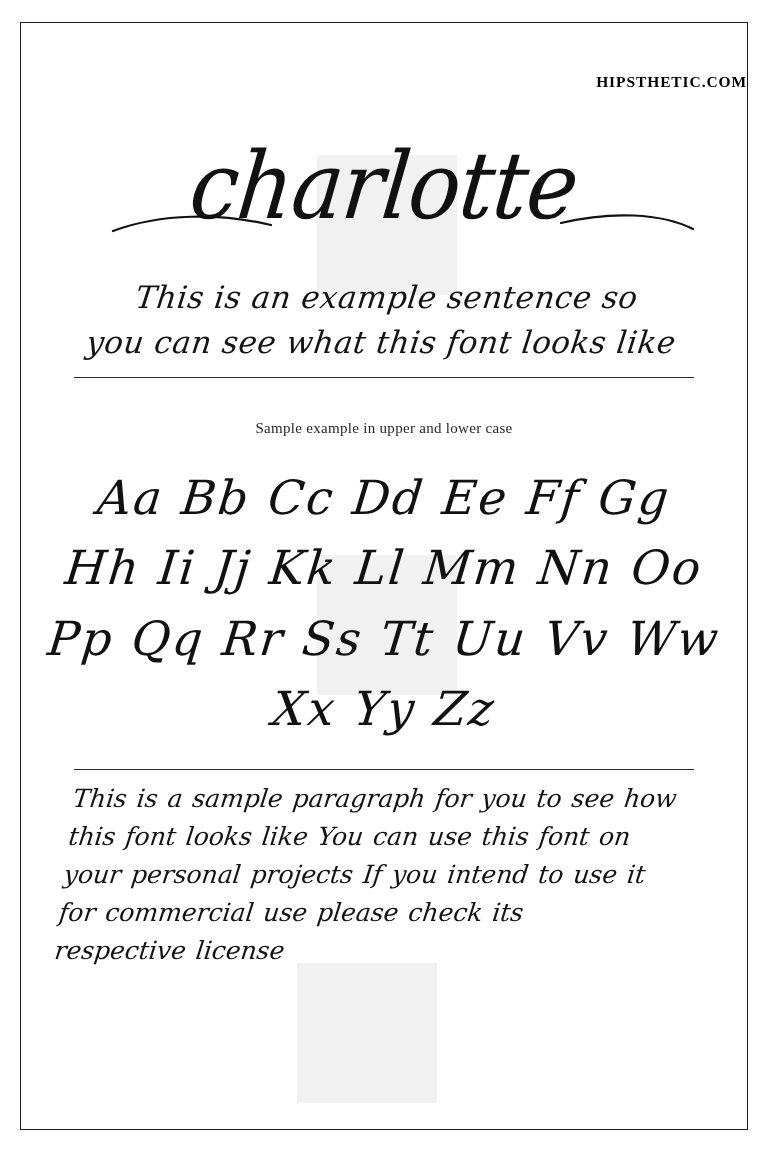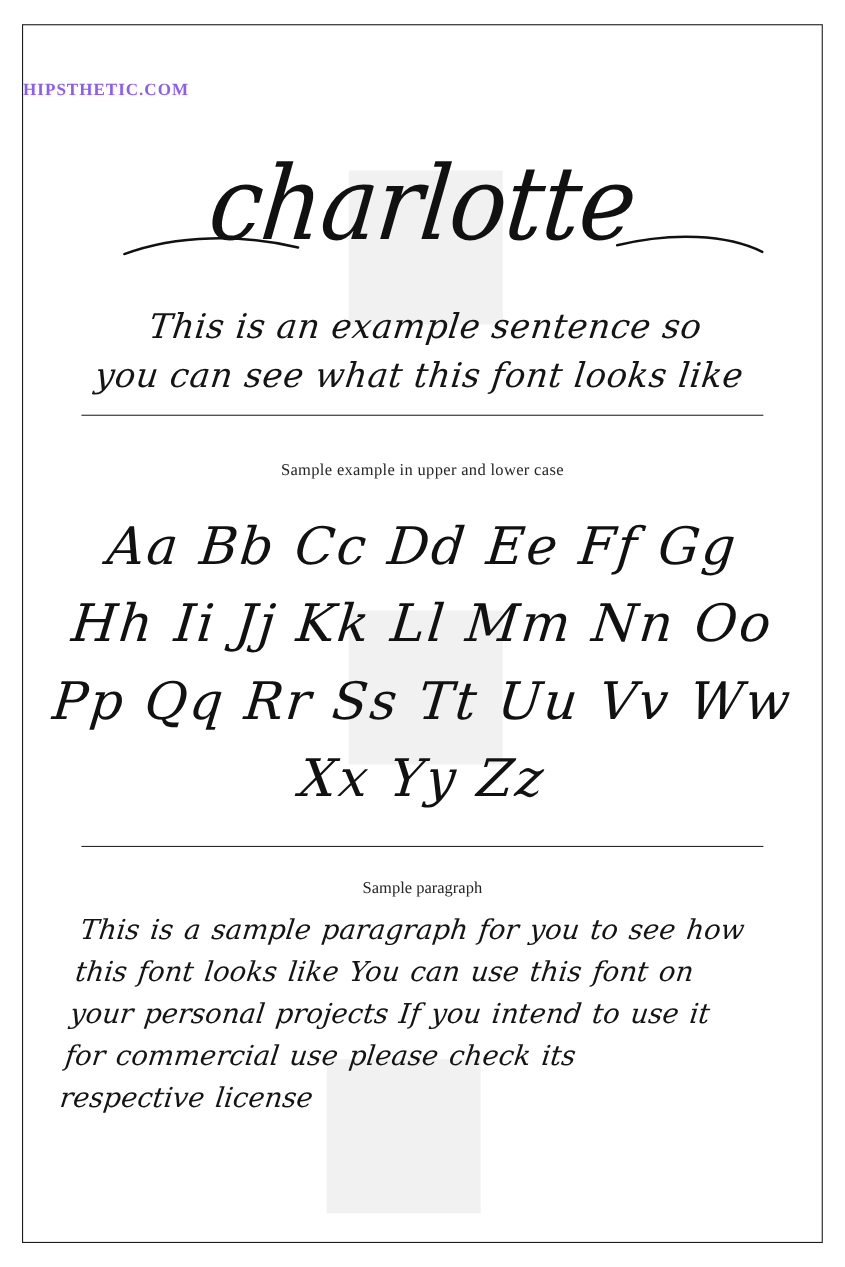--- a/index.html
+++ b/index.html
@@ -44,26 +44,26 @@
   .wm-2 { left: 296px; top: 532px; width: 140px; height: 140px; }
   .wm-3 { left: 276px; top: 940px; width: 140px; height: 140px; }
 
   .content {
     position: relative;
     z-index: 1;
     height: 100%;
   }
 
   .site-title {
-    text-align: left;
+    text-align: right;
     font-family: "Liberation Serif", serif;
     font-weight: bold;
     font-size: 15.5px;
     letter-spacing: 0.9px;
-    color: #8b5cf6;
+    color: #000000;
     margin-top: 50px;
   }
 
   
   .display-wrap {
     position: relative;
     margin-top: 52px;
     height: 126px;
     text-align: center;
   }
@@ -206,21 +206,20 @@
         <div class="glyph-row">
           <span class="glyph-pair">Pp</span><span class="glyph-pair">Qq</span><span class="glyph-pair">Rr</span><span class="glyph-pair">Ss</span><span class="glyph-pair">Tt</span><span class="glyph-pair">Uu</span><span class="glyph-pair">Vv</span><span class="glyph-pair">Ww</span>
         </div>
         <div class="glyph-row">
           <span class="glyph-pair">Xx</span><span class="glyph-pair">Yy</span><span class="glyph-pair">Zz</span>
         </div>
       </div>
 
       <div class="rule-lower"></div>
 
-      <div class="para-label">Sample paragraph</div>
 
       <div class="paragraph">
         <div>This is a sample paragraph for you to  see  how</div>
         <div>this font looks like  You can use this  font on</div>
         <div>your personal projects  If you intend to use it</div>
         <div>for commercial use please check  its</div>
         <div>respective license</div>
       </div>
 
     </div>

